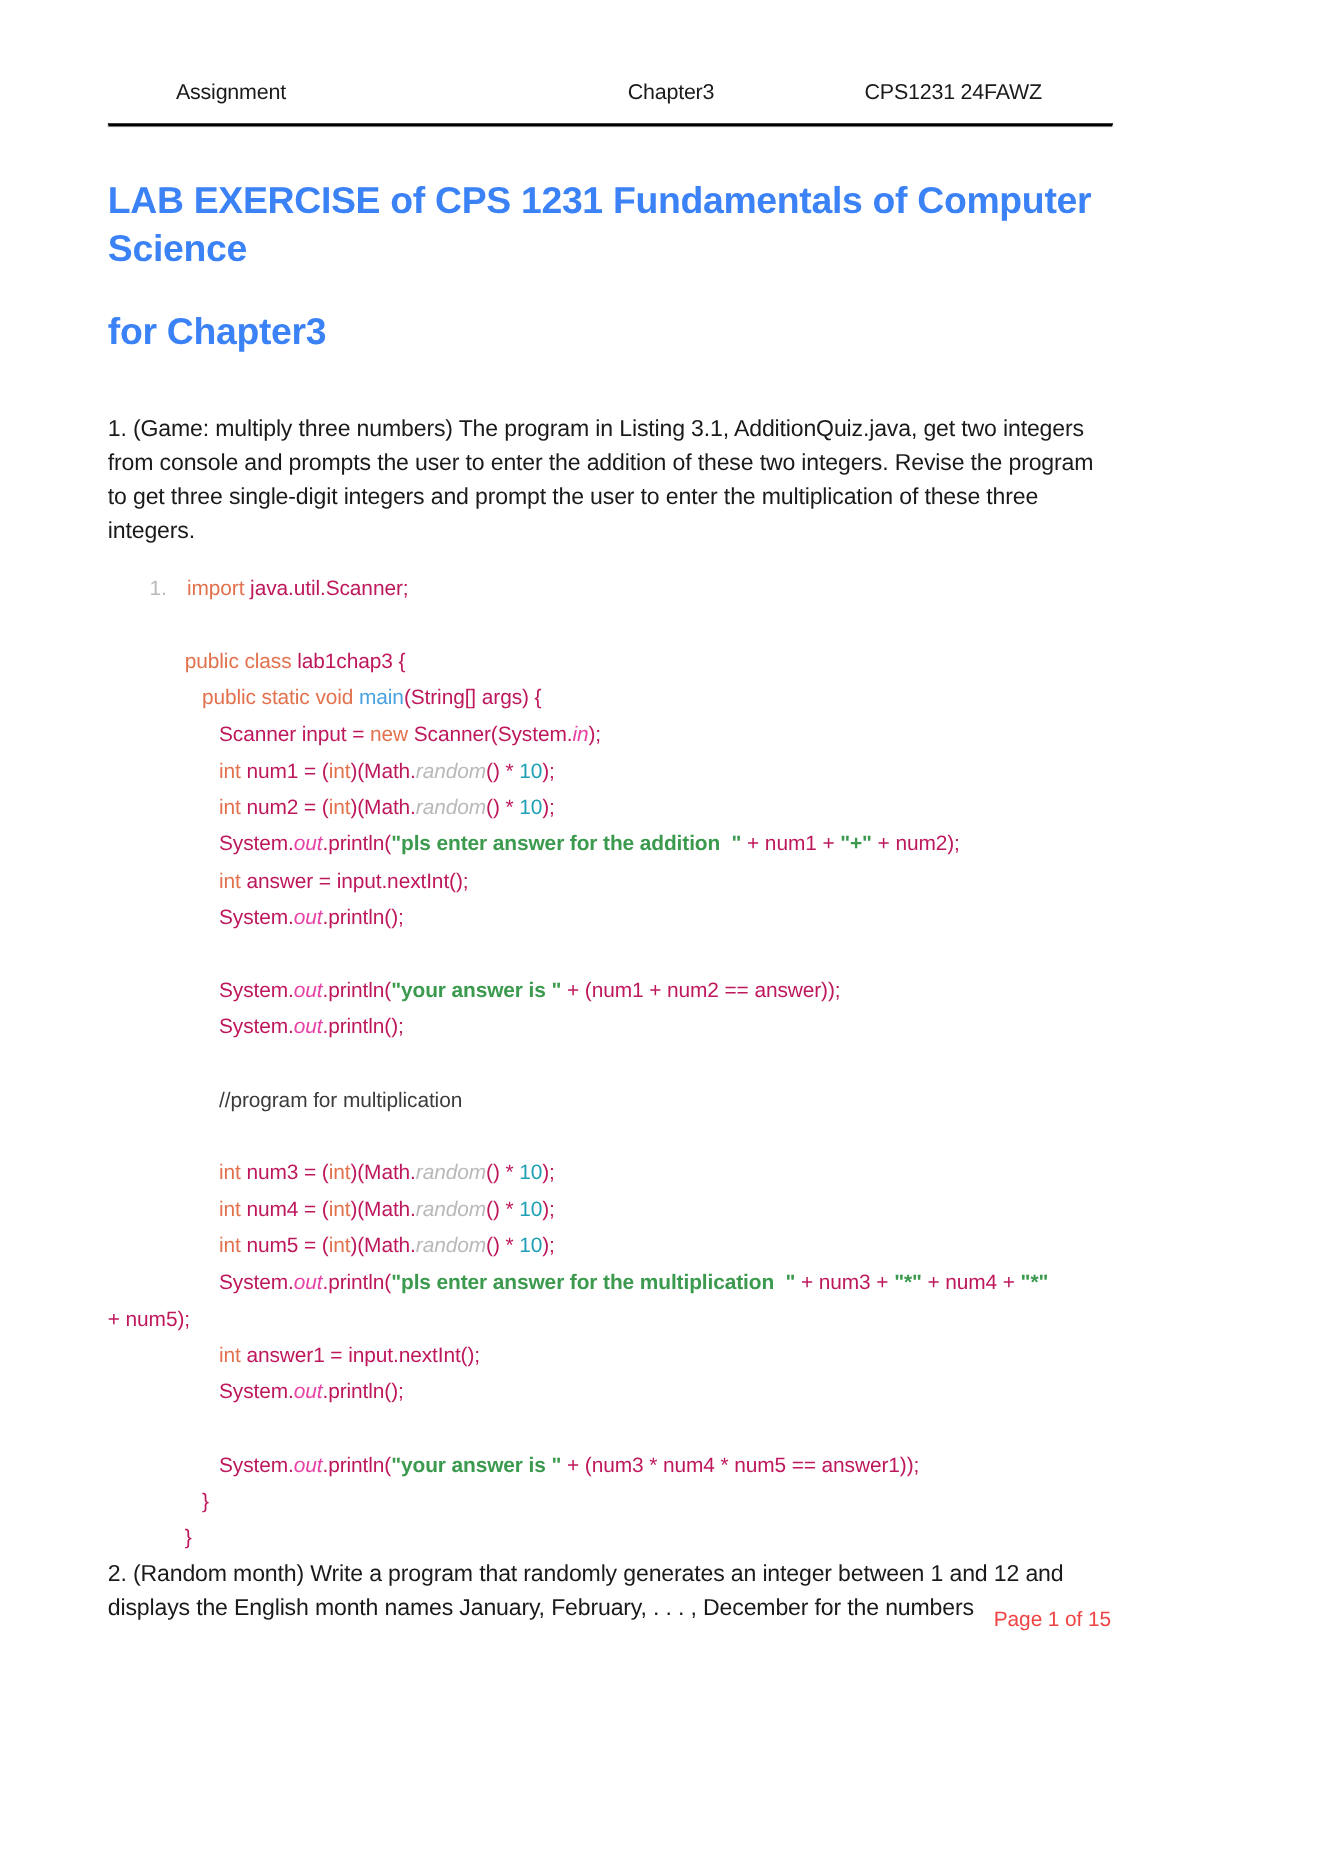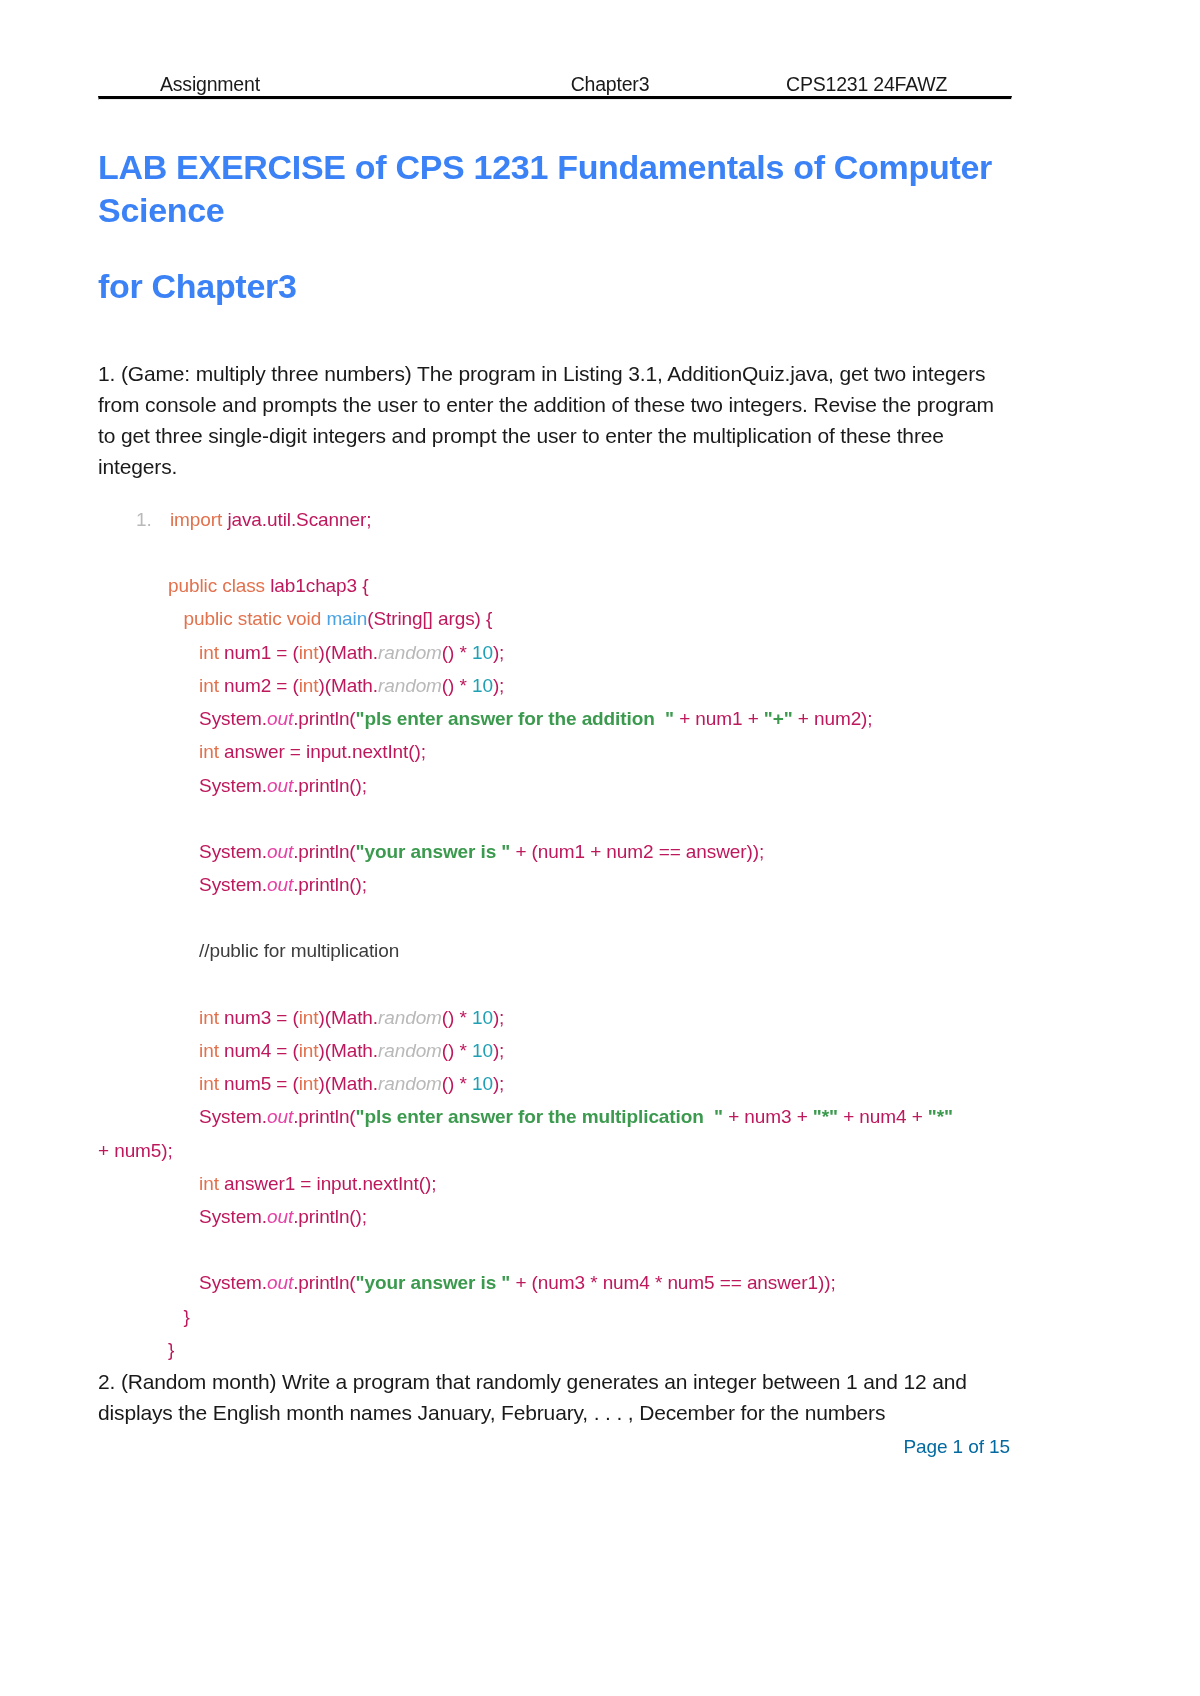--- a/index.html
+++ b/index.html
@@ -26,21 +26,21 @@
     width: 912px;
   }
 
   
   .doc-header {
     display: flex;
     align-items: flex-end;
     font-size: 19.5px;
     letter-spacing: -0.2px;
     color: #1a1a1a;
-    padding-bottom: 0;
+    padding-bottom: 16px;
     height: 28px;
   }
   .doc-header .hcell { white-space: nowrap; }
   .hcell-left   { width: 300px; padding-left: 62px; }
   .hcell-center { width: 300px; text-align: center; }
   .hcell-right  { flex: 1; text-align: left; padding-left: 26px; }
   .header-rule {
     border-top: 3.5px solid #000000;
     width: 912px;
     margin: 0;
@@ -94,23 +94,23 @@
   .fld{ color: #e642a5; font-style: italic; }   
   .mi { color: #b9b9b9; font-style: italic; text-align: right; }   
   .st { color: #3c9a4f; font-weight: bold; }    
   .nu { color: #1fa0b4; }           
   .cm { color: #3c3c3c; }           
 
   
   .page-footer {
     position: absolute;
     right: 190px;
-    bottom: 238px;
+    bottom: 212px;
     font-size: 19px;
-    color: #0369a1;
+    color: #ef4444;
     letter-spacing: -0.1px;
   }
 </style>
 </head>
 <body>
 
 <div class="page">
   <div class="content">
 
     <div class="doc-header">
@@ -135,40 +135,41 @@
       </div>
 
       <div class="code-line blank"></div>
 
       <div class="code-body">
 
         <div class="code-line"><span class="k">public</span> <span class="k">class</span><span class="pl"> lab1chap3 {</span></div>
 
         <div class="code-line">   <span class="k">public</span> <span class="k">static</span> <span class="k">void</span> <span class="fn">main</span><span class="pl">(String[] args) {</span></div>
 
+        <div class="code-line">      <span class="pl">Scanner input = </span><span class="k">new</span><span class="pl"> Scanner(System.</span><span class="fld">in</span><span class="pl">);</span></div>
 
         <div class="code-line">      <span class="k">int</span><span class="pl"> num1 = (</span><span class="k">int</span><span class="pl">)(Math.</span><span class="mi">random</span><span class="pl">() * </span><span class="nu">10</span><span class="pl">);</span></div>
 
         <div class="code-line">      <span class="k">int</span><span class="pl"> num2 = (</span><span class="k">int</span><span class="pl">)(Math.</span><span class="mi">random</span><span class="pl">() * </span><span class="nu">10</span><span class="pl">);</span></div>
 
         <div class="code-line">      <span class="pl">System.</span><span class="fld">out</span><span class="pl">.println(</span><span class="st">"pls enter answer for the addition  "</span><span class="pl"> + num1 + </span><span class="st">"+"</span><span class="pl"> + num2);</span></div>
 
         <div class="code-line">      <span class="k">int</span><span class="pl"> answer = input.nextInt();</span></div>
 
         <div class="code-line">      <span class="pl">System.</span><span class="fld">out</span><span class="pl">.println();</span></div>
 
         <div class="code-line blank"></div>
 
         <div class="code-line">      <span class="pl">System.</span><span class="fld">out</span><span class="pl">.println(</span><span class="st">"your answer is "</span><span class="pl"> + (num1 + num2 == answer));</span></div>
 
         <div class="code-line">      <span class="pl">System.</span><span class="fld">out</span><span class="pl">.println();</span></div>
 
         <div class="code-line blank"></div>
 
-        <div class="code-line">      <span class="cm">//public for multiplication</span></div>
+        <div class="code-line">      <span class="cm">//program for multiplication</span></div>
 
         <div class="code-line blank"></div>
 
         <div class="code-line">      <span class="k">int</span><span class="pl"> num3 = (</span><span class="k">int</span><span class="pl">)(Math.</span><span class="mi">random</span><span class="pl">() * </span><span class="nu">10</span><span class="pl">);</span></div>
 
         <div class="code-line">      <span class="k">int</span><span class="pl"> num4 = (</span><span class="k">int</span><span class="pl">)(Math.</span><span class="mi">random</span><span class="pl">() * </span><span class="nu">10</span><span class="pl">);</span></div>
 
         <div class="code-line">      <span class="k">int</span><span class="pl"> num5 = (</span><span class="k">int</span><span class="pl">)(Math.</span><span class="mi">random</span><span class="pl">() * </span><span class="nu">10</span><span class="pl">);</span></div>
 
         <div class="code-line">      <span class="pl">System.</span><span class="fld">out</span><span class="pl">.println(</span><span class="st">"pls enter answer for the multiplication  "</span><span class="pl"> + num3 + </span><span class="st">"*"</span><span class="pl"> + num4 + </span><span class="st">"*"</span></div>

